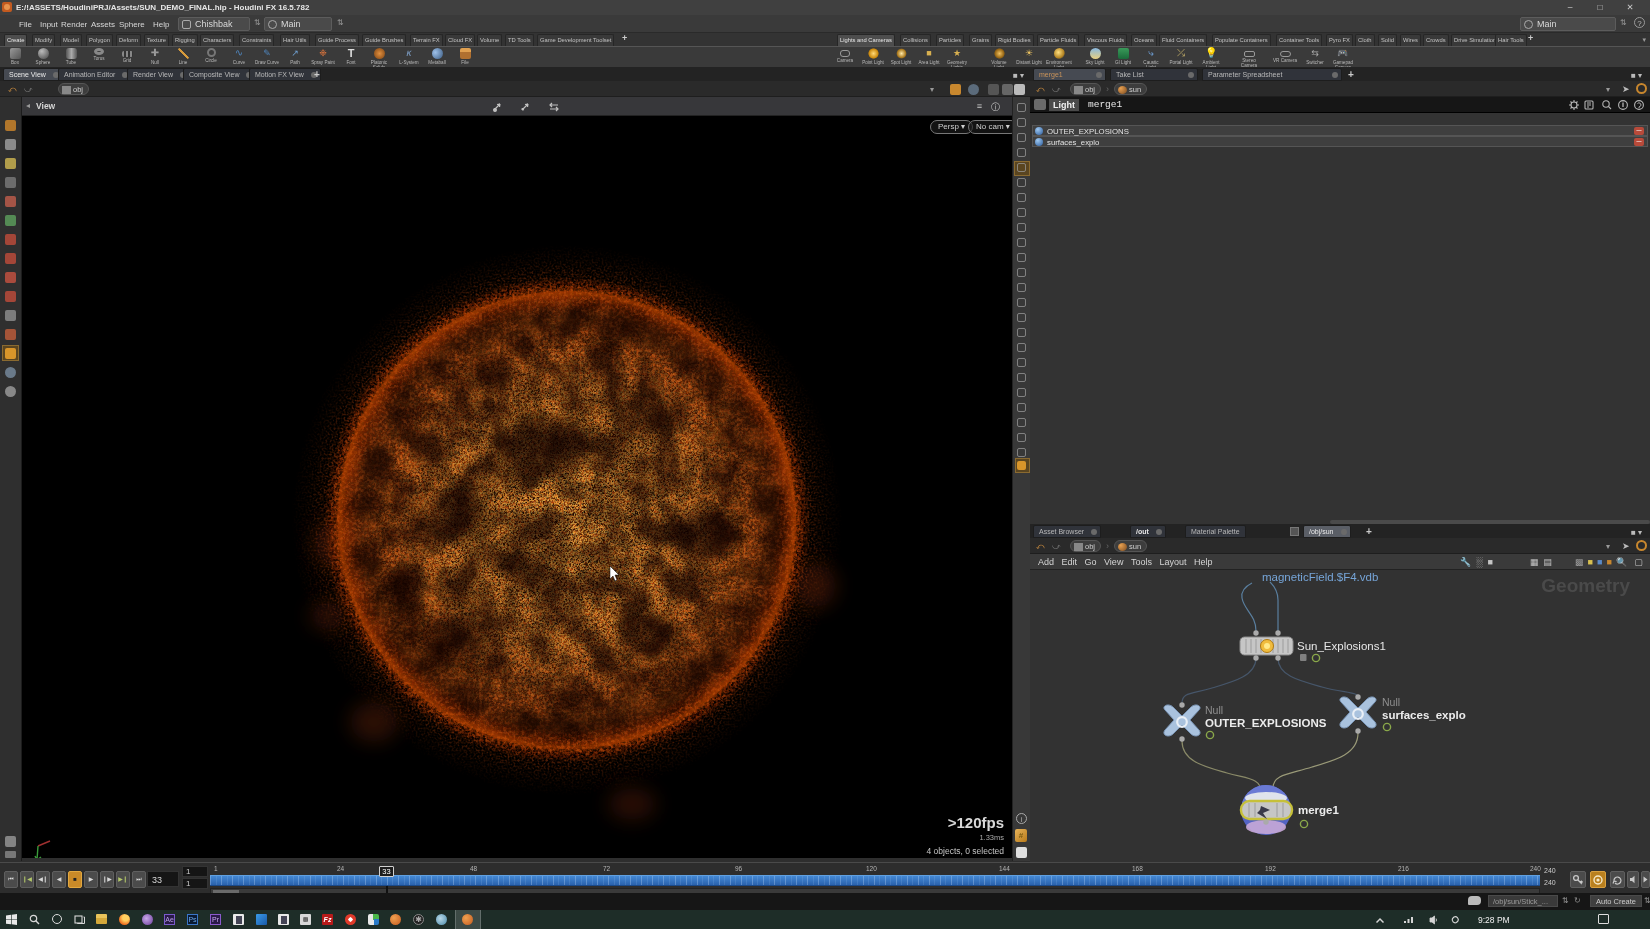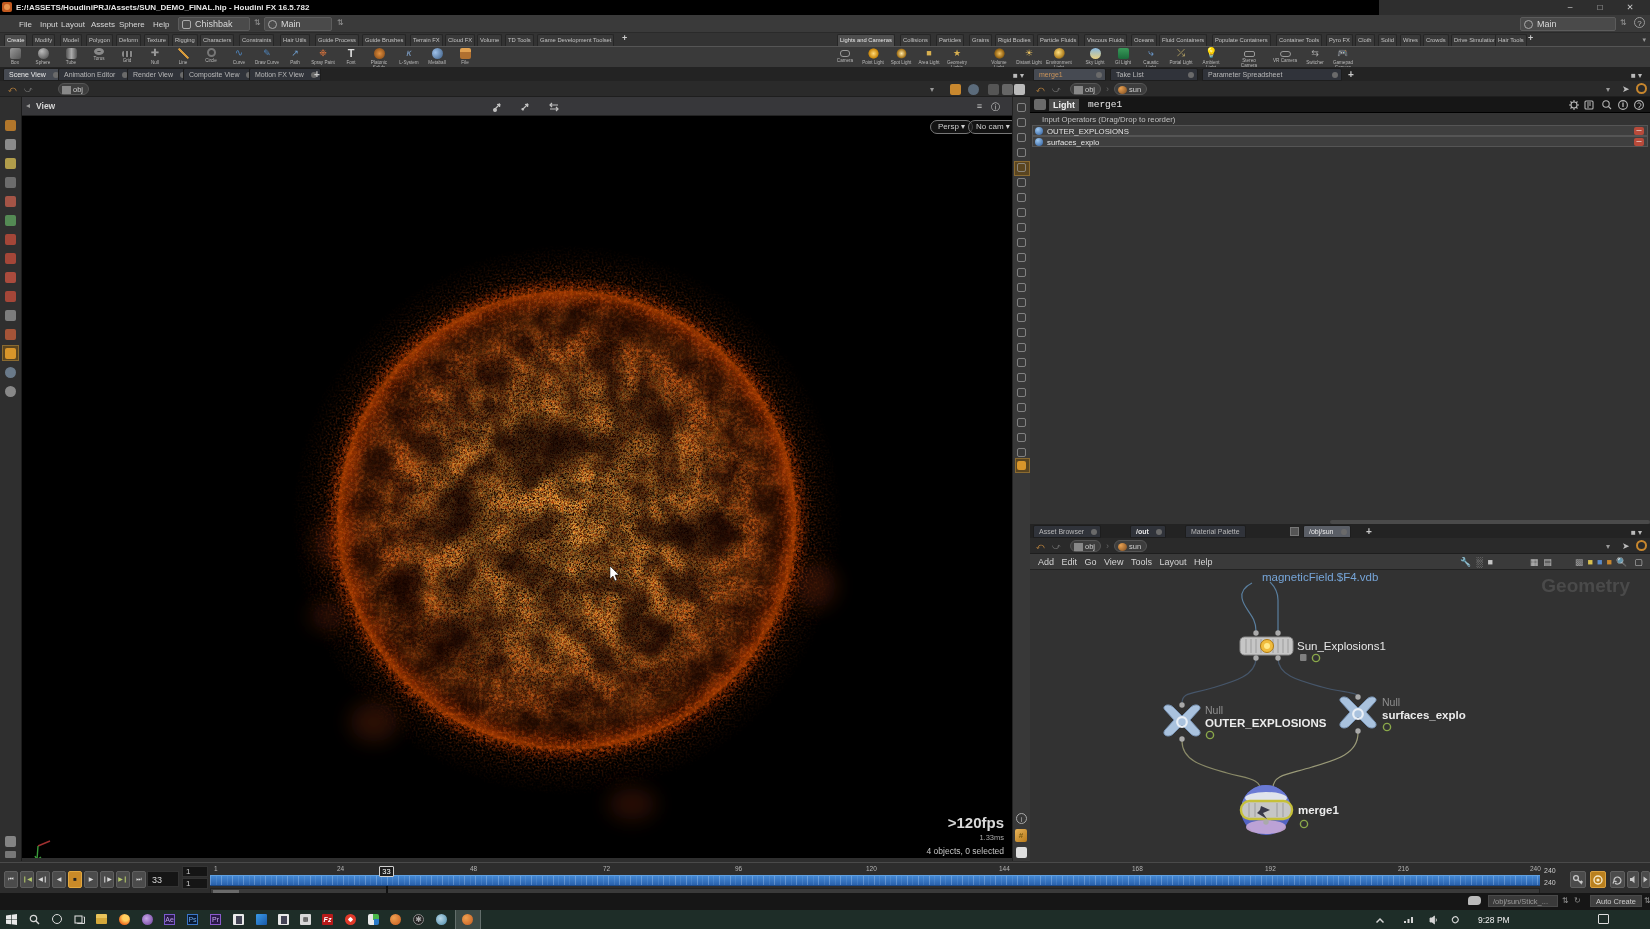--- a/index.html
+++ b/index.html
@@ -1,20 +1,20 @@
 <!DOCTYPE html>
 <html><head>
 <meta charset="utf-8">
 <style>
 *{margin:0;padding:0;box-sizing:border-box;}
 html,body{width:1650px;height:929px;overflow:hidden;background:#2e2e2e;}
 body{font-family:"Liberation Sans",sans-serif;position:relative;}
 .abs{position:absolute;}
 
-#titlebar{left:0;top:0;width:1379px;height:15px;background:#000000;color:#e6e6e6;}
+#titlebar{left:0;top:0;width:1650px;height:15px;background:#404040;color:#e6e6e6;}
 #titlebar .ttl{position:absolute;left:16px;top:3px;font-size:8px;font-weight:bold;}
 #hlogo{position:absolute;left:2px;top:2px;width:10px;height:10px;background:#c35a1f;border-radius:2px;}
 #hlogo:after{content:"";position:absolute;left:2px;top:2px;width:6px;height:6px;border-radius:50%;background:#e8934d;}
 .winbtn{position:absolute;top:2px;color:#c8c8c8;font-size:8.5px;width:28px;text-align:center;}
 
 #menubar{left:0;top:15px;width:1650px;height:18px;background:#3a3a3a;border-bottom:1px solid #2a2a2a;}
 .menuitem{position:absolute;top:4.5px;font-size:8px;color:#d8d8d8;}
 .combo{position:absolute;top:2px;height:14px;background:#4a4a4a;border:1px solid #5c5c5c;border-radius:2px;color:#d8d8d8;font-size:9px;line-height:12px;padding-left:16px;}
 .combo .cicon{position:absolute;left:3px;top:2px;width:9px;height:9px;border:1px solid #aaa;border-radius:2px;}
 .spin{position:absolute;top:3px;color:#999;font-size:8px;}
@@ -66,21 +66,21 @@
   <div id="hlogo"></div>
   <div class="ttl">E:/!ASSETS/HoudiniPRJ/Assets/SUN_DEMO_FINAL.hip - Houdini FX 16.5.782</div>
   <div class="winbtn" style="left:1556px;">–</div>
   <div class="winbtn" style="left:1586px;">□</div>
   <div class="winbtn" style="left:1616px;">✕</div>
 </div>
 
 <div class="abs" id="menubar">
   <div class="menuitem" style="left:19px;">File</div>
   <div class="menuitem" style="left:40px;">Input</div>
-  <div class="menuitem" style="left:61px;">Layout</div>
+  <div class="menuitem" style="left:61px;">Render</div>
   <div class="menuitem" style="left:91px;">Assets</div>
   <div class="menuitem" style="left:119px;">Sphere</div>
   <div class="menuitem" style="left:153px;">Help</div>
   <div class="combo" style="left:178px;width:72px;"><span class="cicon"></span>Chishbak</div>
   <div class="spin" style="left:254px;">⇅</div>
   <div class="combo" style="left:264px;width:68px;"><span class="cicon" style="border-radius:50%;"></span>Main</div>
   <div class="spin" style="left:337px;">⇅</div>
   <div class="combo" style="left:1520px;width:96px;"><span class="cicon" style="border-radius:50%;"></span>Main</div>
   <div class="spin" style="left:1620px;">⇅</div>
   <div style="position:absolute;left:1634px;top:2px;width:11px;height:11px;border:1px solid #999;border-radius:50%;color:#bbb;font-size:8px;text-align:center;line-height:11px;">?</div>
@@ -453,23 +453,20 @@
           <path d="M19,4 23,4 M19,6 23,6 M19,8 21,8"></path>
           <circle cx="38" cy="5" r="3.2"></circle>
           <path d="M40.5,7.5 43,10"></path>
           <circle cx="55" cy="6" r="4.4"></circle>
           <path d="M55,4 55,8 M55,2.8 55,3.4" stroke-width="1.3"></path>
           <circle cx="71" cy="6" r="4.4"></circle>
           <path d="M69.5,4.5 a2,2 0 1 1 1.5,3.4 l0,1" stroke-width="1"></path>
         </g>
       </svg>
   </div>
-  <div style="position:absolute;left:0;top:47px;width:620px;height:11px;">
-    <div style="position:absolute;left:12px;top:1px;color:#c0c0c0;font-size:7.8px;">Input Operators (Drag/Drop to reorder)</div>
-  </div>
   <div style="position:absolute;left:2px;top:58px;width:616px;height:11px;background:#3f3f3f;border:1px solid #555;">
     <div style="position:absolute;left:2px;top:1px;width:8px;height:8px;background:radial-gradient(circle at 35% 30%,#9ec8f0,#2a5a9a);border-radius:50%;"></div>
     <div style="position:absolute;left:14px;top:1px;color:#e2e2e2;font-size:7.8px;">OUTER_EXPLOSIONS</div>
     <div style="position:absolute;right:3px;top:1px;width:10px;height:8px;background:#b84a3a;border-radius:2px;color:#fff;font-size:7px;text-align:center;line-height:7px;">─</div>
   </div>
   <div style="position:absolute;left:2px;top:69px;width:616px;height:11px;background:#3f3f3f;border:1px solid #555;">
     <div style="position:absolute;left:2px;top:1px;width:8px;height:8px;background:radial-gradient(circle at 35% 30%,#9ec8f0,#2a5a9a);border-radius:50%;"></div>
     <div style="position:absolute;left:14px;top:1px;color:#e2e2e2;font-size:7.8px;">surfaces_explo</div>
     <div style="position:absolute;right:3px;top:1px;width:10px;height:8px;background:#b84a3a;border-radius:2px;color:#fff;font-size:7px;text-align:center;line-height:7px;">─</div>
   </div>

